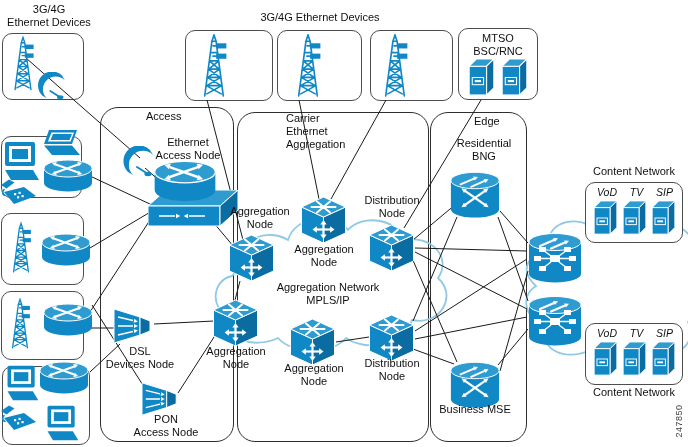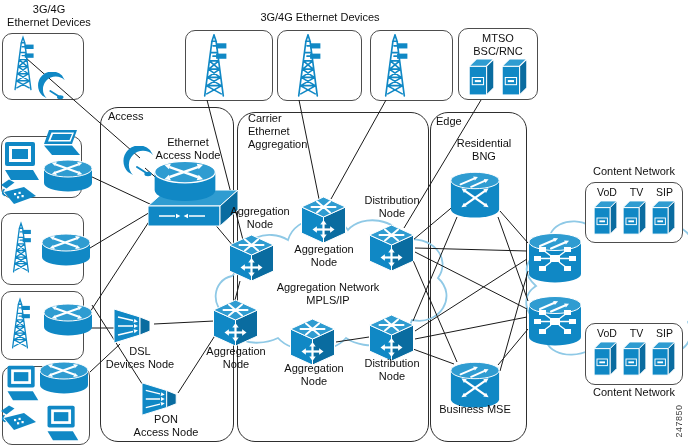--- a/index.html
+++ b/index.html
@@ -10,22 +10,22 @@
     --line:#1A1A1A;
   }
   html,body{margin:0;padding:0;background:#fff;}
   #canvas{position:relative;width:688px;height:447px;background:#fff;overflow:hidden;
           font-family:"Liberation Sans",sans-serif;}
   .region{position:absolute;border:1.5px solid #2e2e2e;border-radius:18px;background:transparent;z-index:1;}
   .box{position:absolute;border:1.4px solid #4d4d4d;border-radius:10px;background:#fff;z-index:1;box-sizing:border-box;}
   #wires{position:absolute;left:0;top:0;z-index:2;}
   .icon{position:absolute;z-index:3;}
   .lbl{position:absolute;z-index:3;font-size:11px;line-height:1.16;color:#101010;text-align:center;white-space:pre-line;}
-  .lbl.la{text-align:left;}
-  .content-box{z-index:3;}
+  .lbl.la{text-align:left;margin-left:38px;}
+  .content-box{z-index:3;font-style:italic;}
   .cn-labels{display:flex;justify-content:space-between;padding:3px 9px 0 11px;font-size:10.5px;color:#101010;}
   .cn-icons{display:flex;justify-content:space-between;padding:2px 6px 0 7px;}
   .mtso-icons{display:flex;justify-content:center;gap:6px;padding-top:1px;}
   .mtso-lbl{font-size:11px;line-height:1.15;text-align:center;white-space:pre-line;padding-top:3px;color:#101010;}
   .fig{position:absolute;left:649px;top:416px;width:60px;text-align:center;
        transform:rotate(-90deg);font-size:9px;color:#444;z-index:3;letter-spacing:.5px;}
   
   .fm{fill:var(--cisco_blue);}
   .fl{fill:var(--cisco_blue_light);}
   .fd{fill:var(--cisco_blue_dark);}

